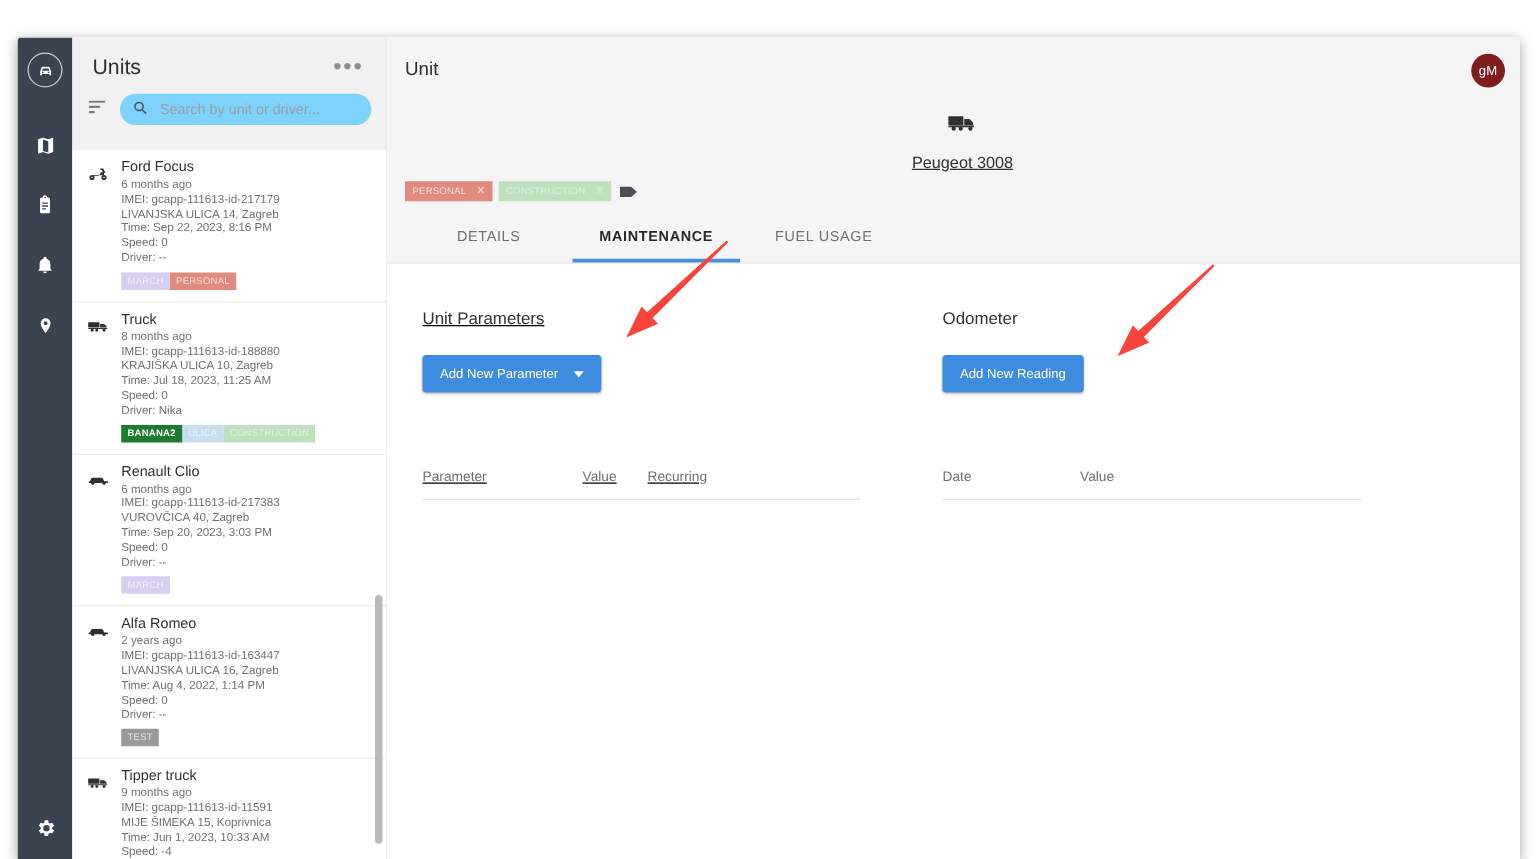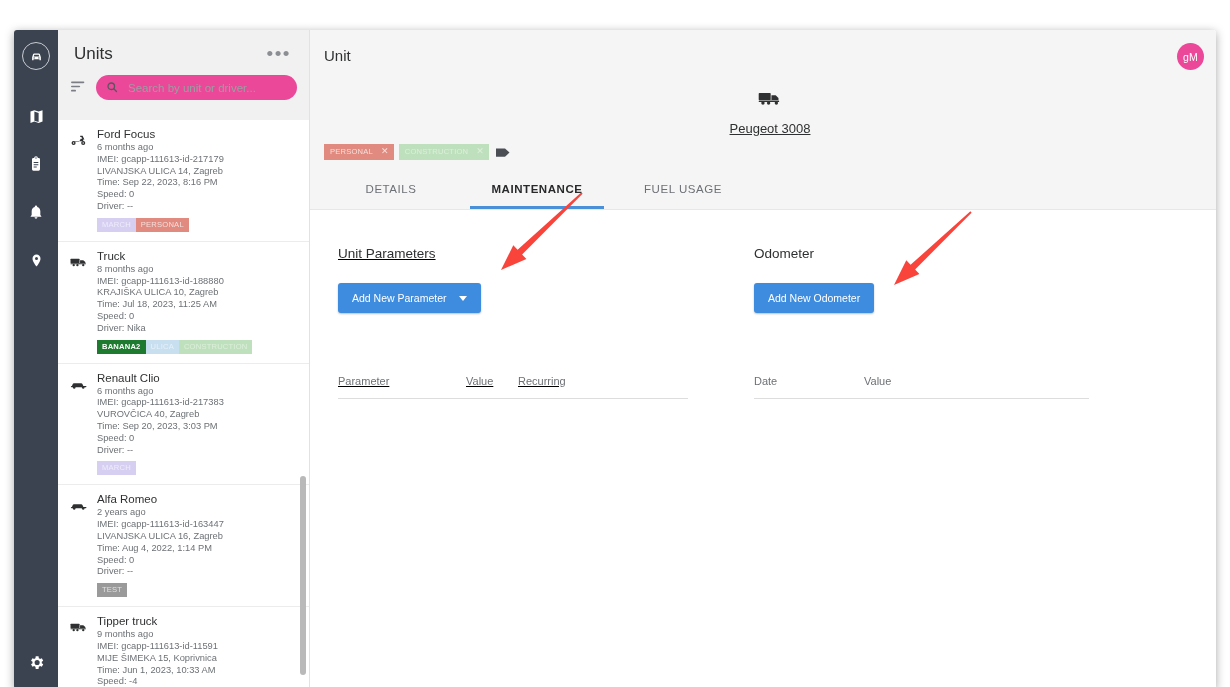--- a/index.html
+++ b/index.html
@@ -82,21 +82,21 @@
   }
   .search-row {
     display: flex; align-items: center;
     padding: 11px 12px 0 13px;
     gap: 10px;
   }
   .sort-icon { cursor: pointer; flex: 0 0 auto; }
   .search-box {
     flex: 1 1 auto;
     height: 25px;
-    background: #ec4899;
+    background: #7dd3fc;
     border-radius: 13px;
     display: flex; align-items: center;
     padding: 0 10px;
     gap: 8px;
     cursor: text;
   }
   .search-box input {
     border: none; outline: none;
     font-size: 11.5px;
     color: #3b3b3b;
@@ -191,21 +191,21 @@
     display: flex; align-items: center; gap: 8px;
     letter-spacing: 0.2px;
     line-height: 9px;
   }
   .head-tag .x { font-size: 9px; cursor: pointer; }
   .tag-add { cursor: pointer; margin-left: 2px; display:flex; align-items:center;}
 
   .tabs {
     display: flex;
     padding: 14px 0 0 14px;
-    gap: 12px;
+    gap: 0;
   }
   .tab {
     font-size: 11.5px;
     color: #6d7175;
     letter-spacing: 0.55px;
     padding: 9px 0 11px 0;
     width: 134px;
     text-align: center;
     cursor: pointer;
     border-bottom: 3px solid transparent;
@@ -268,21 +268,21 @@
   .th3 { width: 90px; }
   .rth1 { width: 110px; }
   .rth2 { width: 90px; }
 
   
   .avatar {
     position: absolute;
     right: 12px; top: 13px;
     width: 27px; height: 27px;
     border-radius: 50%;
-    background: #ec4899;
+    background: #7f1d1d;
     color: #ffffff;
     font-size: 10.5px;
     display: flex; align-items: center; justify-content: center;
     cursor: pointer;
     letter-spacing: 0.2px;
     margin-left: 16px;
   }
 
   
   .arrows {
@@ -533,21 +533,21 @@
             <div class="th1">Parameter</div>
             <div class="th2">Value</div>
             <div class="th3">Recurring</div>
           </div>
         </div>
       </div>
 
       <div class="col col-right">
         <div class="sec-title">Odometer</div>
         <button class="btn">
-          <span>Add New Odometer</span>
+          <span>Add New Reading</span>
         </button>
         <div class="tbl right">
           <div class="tbl-head">
             <div class="rth1">Date</div>
             <div class="rth2">Value</div>
           </div>
         </div>
       </div>
 
     </div>

